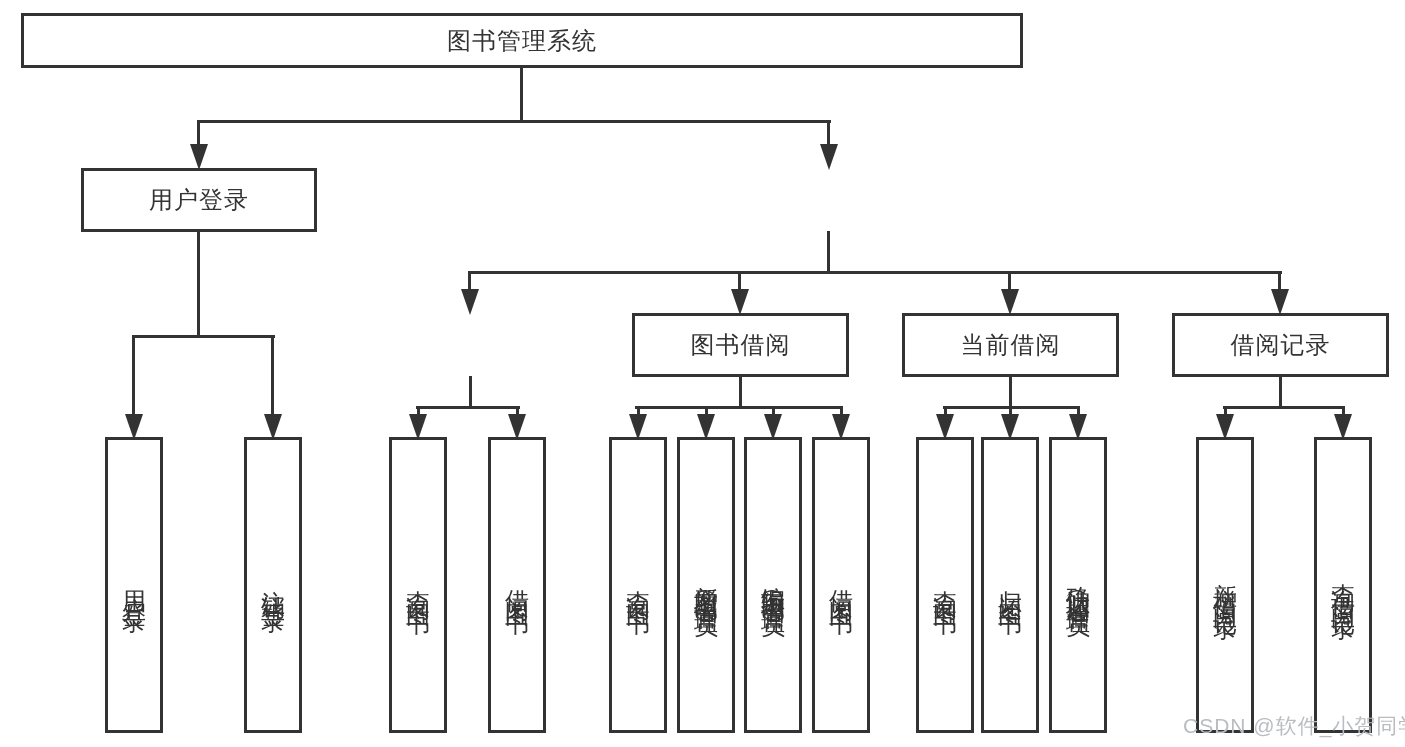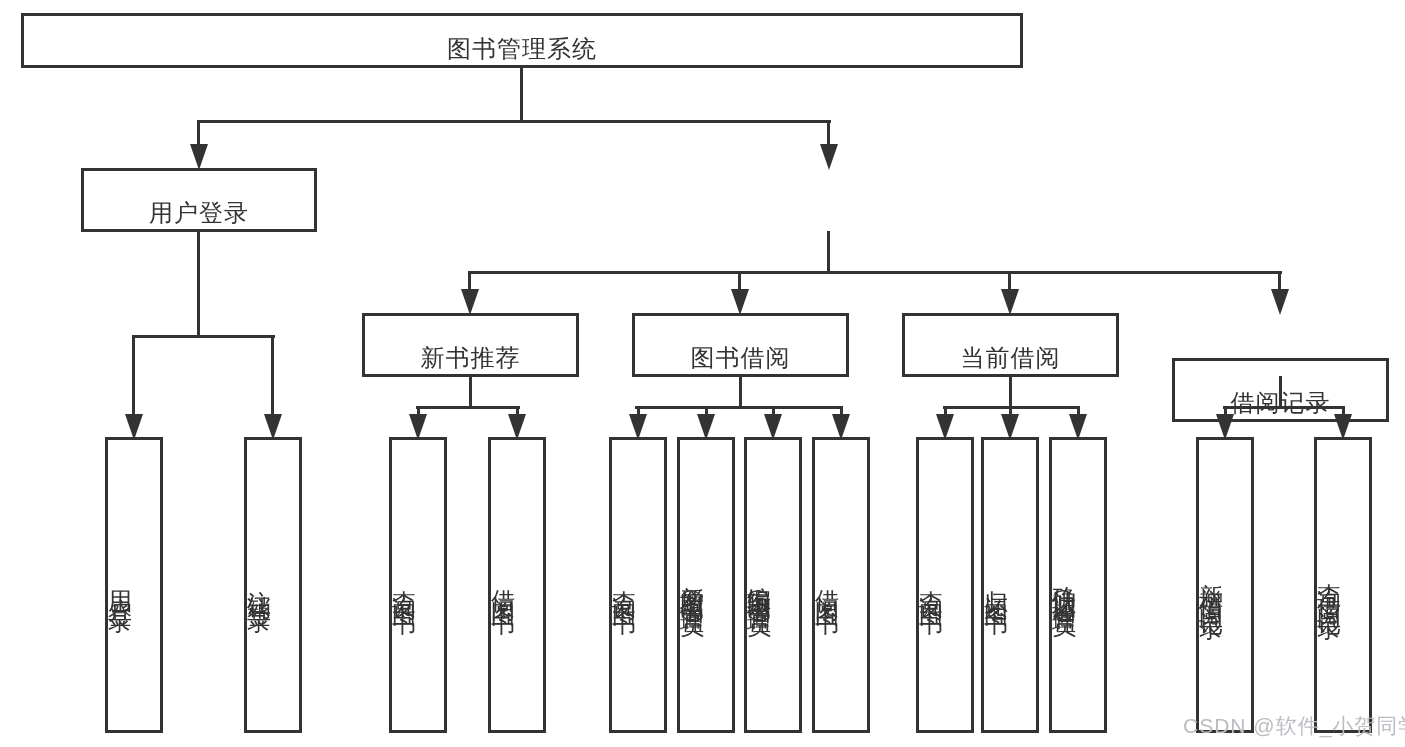--- a/index.html
+++ b/index.html
@@ -14,21 +14,21 @@
     height: 747px;
     background: #ffffff;
     overflow: hidden;
   }
   .box {
     position: absolute;
     box-sizing: border-box;
     border: 3px solid #333333;
     background: #ffffff;
     display: flex;
-    align-items: flex-end;
+    align-items: center;
     justify-content: center;
     color: #333333;
     font-size: 24px;
     letter-spacing: 1px;
     text-align: center;
     white-space: nowrap;
   }
   .vbox {
     writing-mode: vertical-rl;
     text-orientation: mixed;
@@ -66,33 +66,30 @@
 
   <div class="box" style="left:21px; top:13px; width:1002px; height:55px;">
     <span>图书管理系统</span>
   </div>
 
   <div class="box" style="left:81px; top:168px; width:236px; height:64px;">
     <span>用户登录</span>
   </div>
 
 
-  <div class="box" style="left:362px; top:313px; width:217px; height:64px;">
-    <span>新书推荐</span>
-  </div>
 
   <div class="box" style="left:902px; top:313px; width:217px; height:64px;">
     <span>当前借阅</span>
   </div>
 
   <div class="box" style="left:632px; top:313px; width:217px; height:64px;">
     <span>图书借阅</span>
   </div>
 
-  <div class="box" style="left:1172px; top:313px; width:217px; height:64px;margin-top:45px;">
+  <div class="box" style="left:1172px; top:313px; width:217px; height:64px;">
     <span>借阅记录</span>
   </div>
 
   <div class="box vbox" style="left:105px; top:437px; width:58px; height:296px;">
     <span>用户登录</span>
   </div>
 
   <div class="box vbox" style="left:244px; top:437px; width:58px; height:296px;">
     <span>注销登录</span>
   </div>

